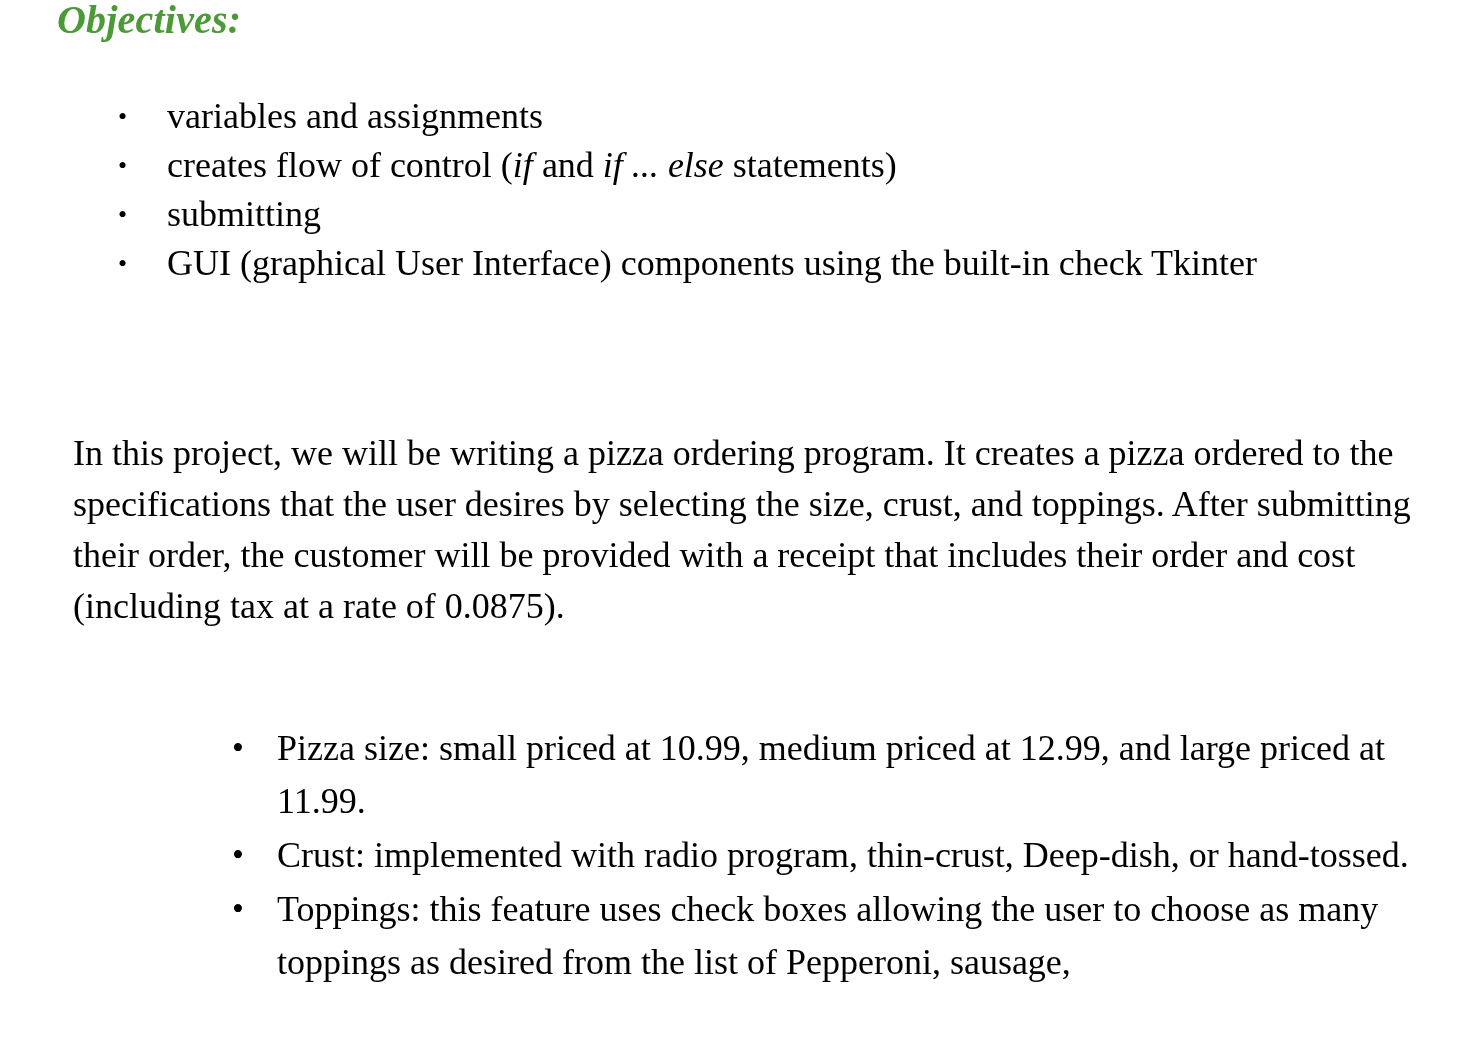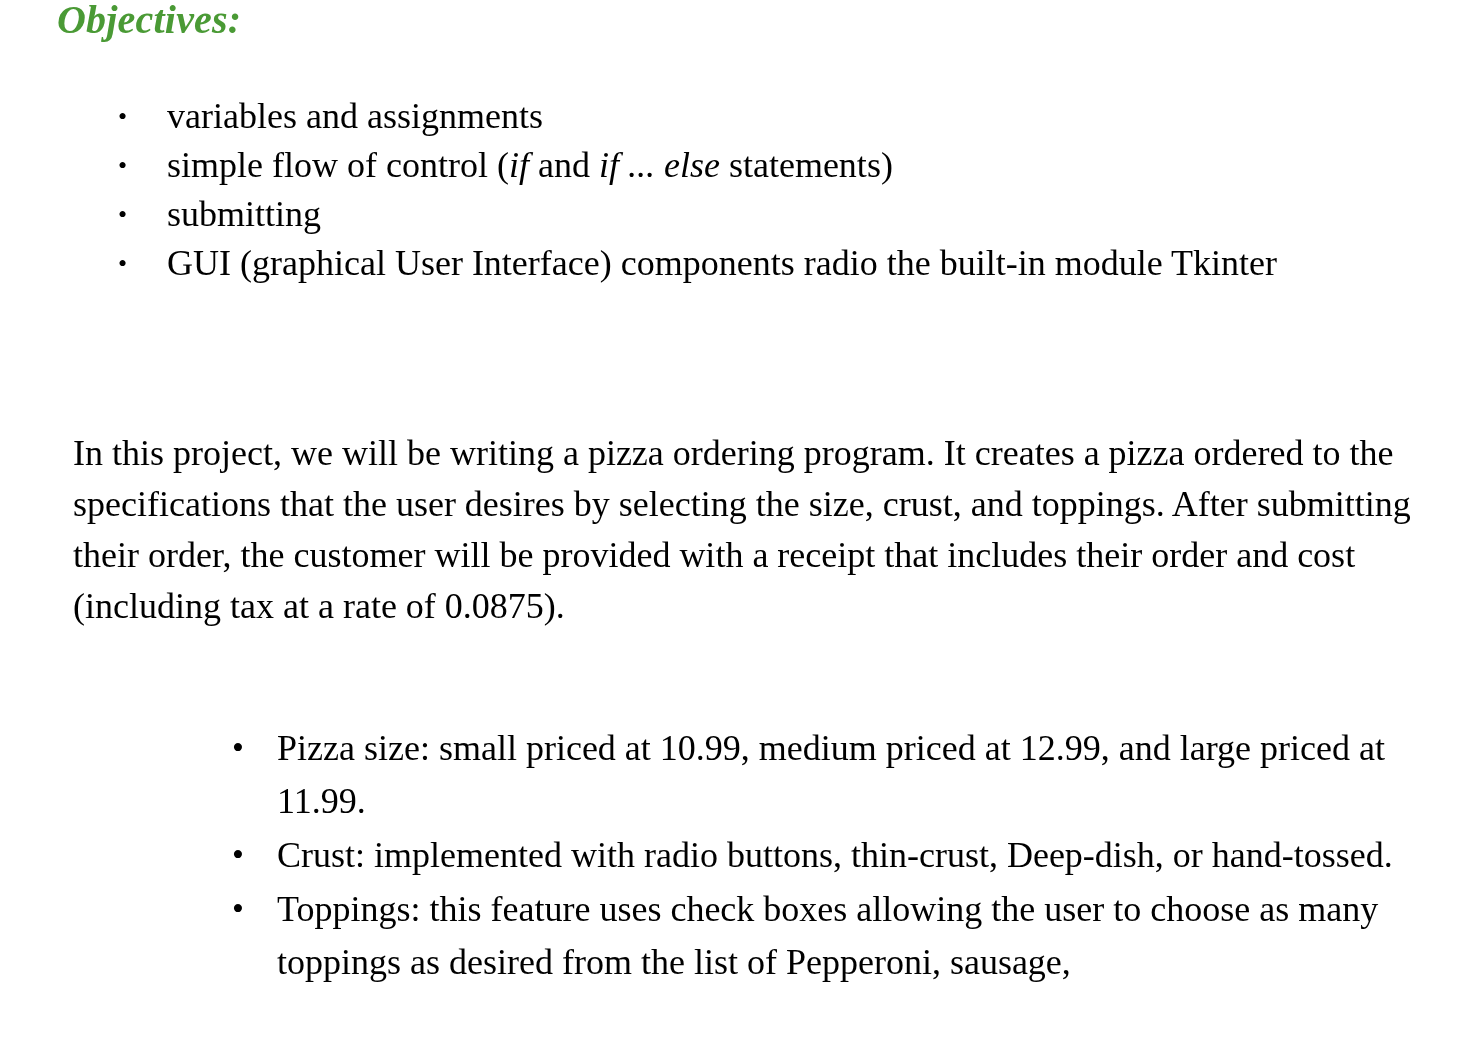--- a/index.html
+++ b/index.html
@@ -126,48 +126,48 @@
 
   <ul class="blist list-objectives">
 
     <li>
       <span class="bullet">•</span>
       <span class="txt">variables and assignments</span>
     </li>
 
     <li>
       <span class="bullet">•</span>
-      <span class="txt"><span>simple flow of control (</span><em class="it">if</em><span> and </span><em class="it nowrap">if ...</em><span> </span><em class="it">else</em><span> statements)</span></span>
+      <span class="txt"><span>creates flow of control (</span><em class="it">if</em><span> and </span><em class="it nowrap">if ...</em><span> </span><em class="it">else</em><span> statements)</span></span>
     </li>
 
     <li>
       <span class="bullet">•</span>
       <span class="txt">submitting</span>
     </li>
 
     <li>
       <span class="bullet">•</span>
-      <span class="txt">GUI (graphical User Interface) components radio the built-in module Tkinter</span>
+      <span class="txt">GUI (graphical User Interface) components using the built-in check Tkinter</span>
     </li>
 
   </ul>
 
   <p class="para para-intro">In this project, we will be writing a pizza ordering program. It creates a pizza ordered to the specifications that the user desires by selecting the size, crust, and toppings. After submitting their order, the customer will be provided with a receipt that includes their order and cost (including tax at a rate of 0.0875).</p>
 
 
   <ul class="blist list-specs">
 
     <li>
       <span class="bullet">•</span>
       <span class="txt">Pizza size: small priced at 10.99, medium priced at 12.99, and large priced at 11.99.</span>
     </li>
 
     <li>
       <span class="bullet">•</span>
-      <span class="txt">Crust: implemented with radio buttons, thin-crust, Deep-dish, or hand-tossed.</span>
+      <span class="txt">Crust: implemented with radio program, thin-crust, Deep-dish, or hand-tossed.</span>
     </li>
 
     <li>
       <span class="bullet">•</span>
       <span class="txt">Toppings: this feature uses check boxes allowing the user to choose as many toppings as desired from the list of Pepperoni, sausage,</span>
     </li>
 
   </ul>
 
 </div>

